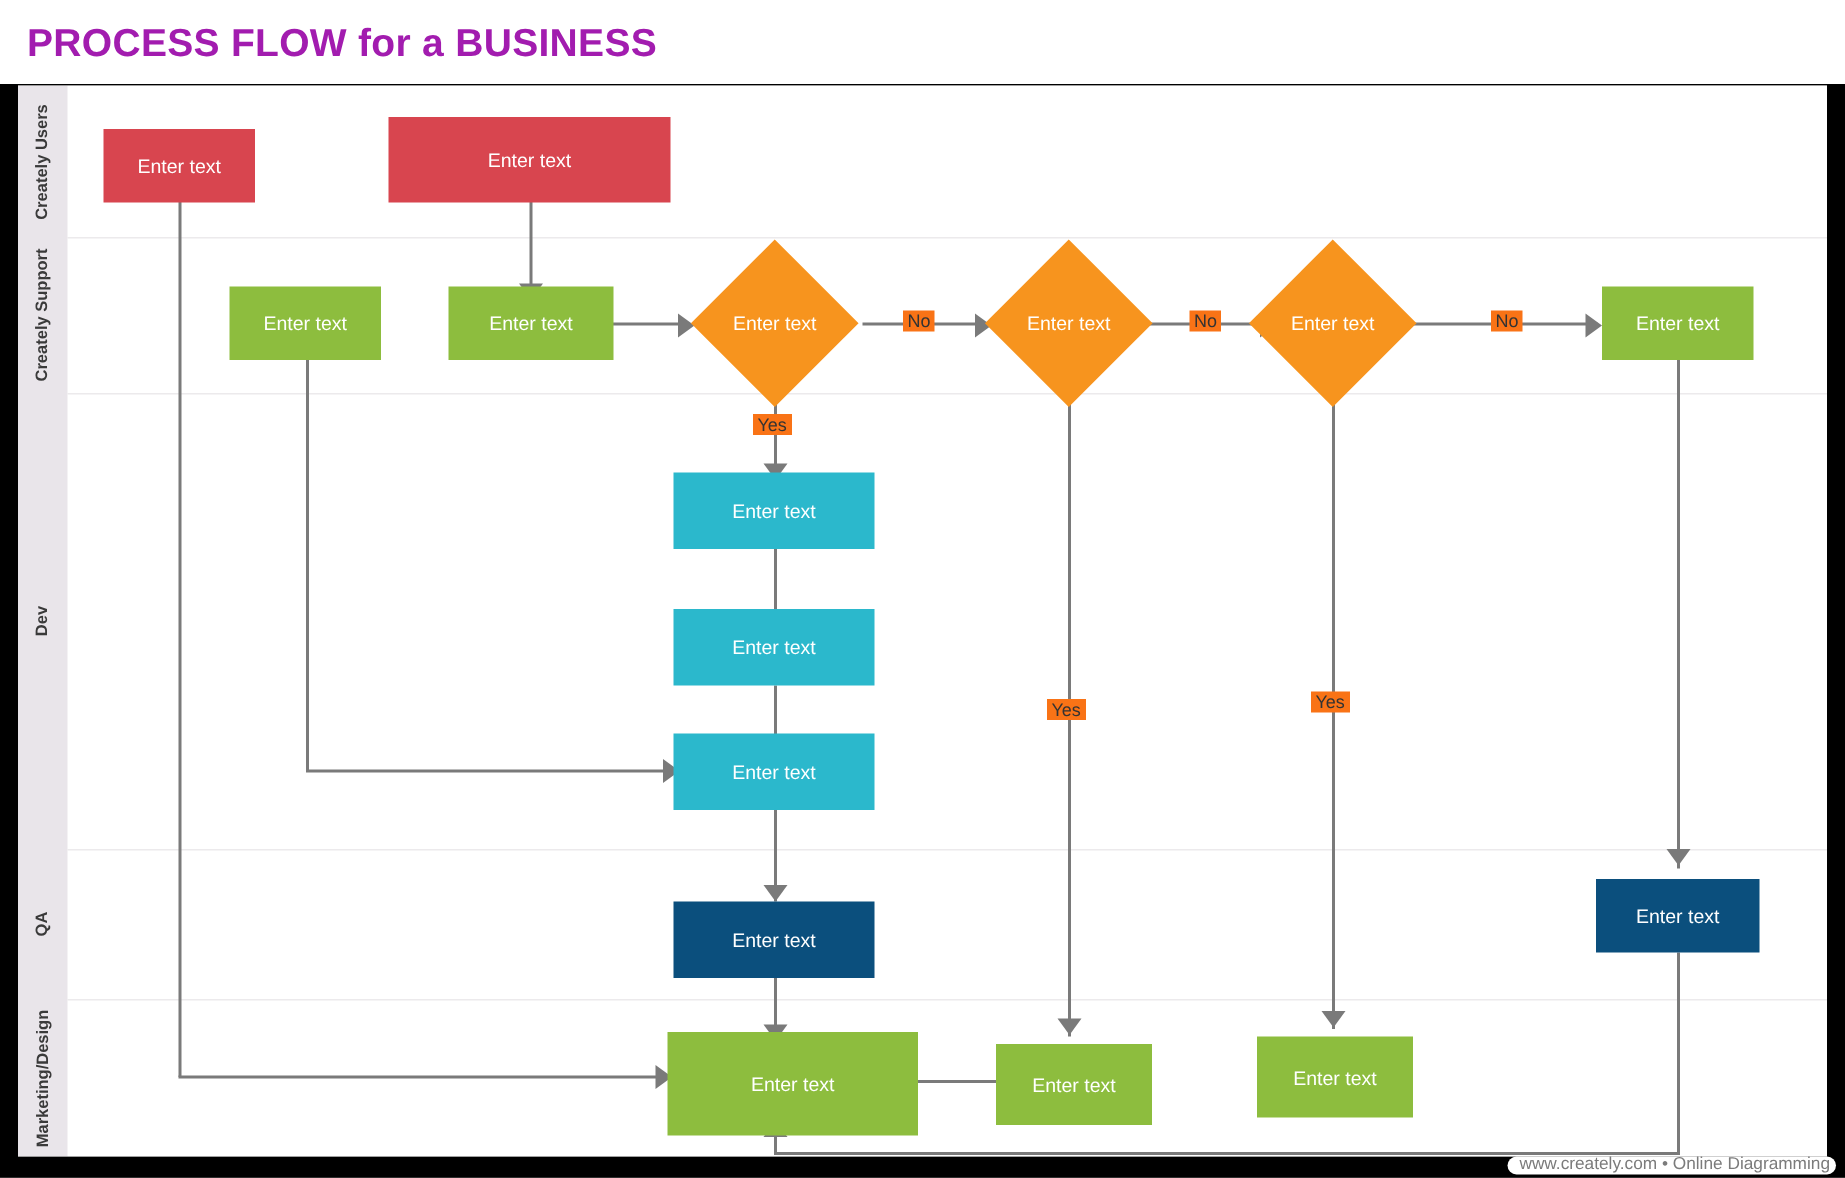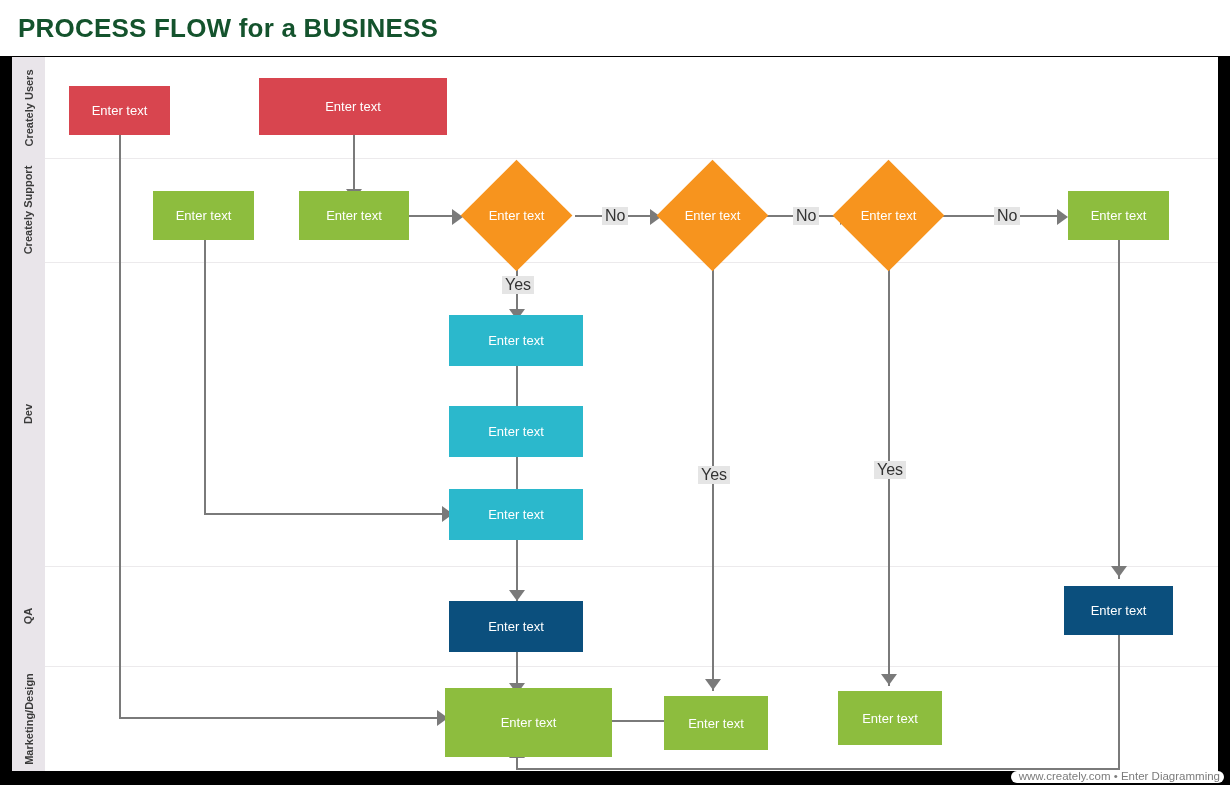--- a/index.html
+++ b/index.html
@@ -13,21 +13,21 @@
     overflow:hidden;
   }
 
   
   #titlebar{
     position:absolute;left:0;top:0;width:1230px;height:56px;
     background:#ffffff;
   }
   #title{
     position:absolute;left:18px;top:13px;
-    font-size:26px;font-weight:bold;color:#14532d;
+    font-size:26px;font-weight:bold;color:#a21caf;
     letter-spacing:.2px;white-space:nowrap;text-align:center;
   }
 
   
   #canvas{
     position:absolute;left:12px;top:57px;
     width:1206px;height:714px;
     background:#ffffff;
     overflow:hidden;
   }
@@ -93,22 +93,22 @@
   .lnv{width:2px;}
 
   .arrow{position:absolute;width:0;height:0;z-index:3;}
   .arrow.down {border-left:8px solid transparent;border-right:8px solid transparent;border-top:11px solid #7a7a7a;}
   .arrow.up   {border-left:8px solid transparent;border-right:8px solid transparent;border-bottom:11px solid #7a7a7a;}
   .arrow.right{border-top:8px solid transparent;border-bottom:8px solid transparent;border-left:11px solid #7a7a7a;}
   .arrow.left {border-top:8px solid transparent;border-bottom:8px solid transparent;border-right:11px solid #7a7a7a;}
 
   .edge-label{
     position:absolute;z-index:4;
-    background:#e5e5e5;
-    color:#333333;font-size:16px;
+    background:#f97316;
+    color:#333333;font-size:12px;
     padding:0 3px;
     white-space:nowrap;
   }
 
   
   #brand{
     position:absolute;right:6px;bottom:2px;
     z-index:20;text-align:right;
     background:#ffffff;
     padding:2px 4px 1px 8px;
@@ -295,16 +295,16 @@
     <div class="shape green" style="left:652px;top:639px;width:104px;height:54px;">
       <span>Enter text</span>
     </div>
     <div class="shape green" style="left:826px;top:634px;width:104px;height:54px;">
       <span>Enter text</span>
     </div>
 
   </div>
 
   <div id="brand">
-    <div id="brand-tag">www.creately.com • Enter Diagramming</div>
+    <div id="brand-tag">www.creately.com • Online Diagramming</div>
   </div>
 
 </div>
 
 </body></html>

